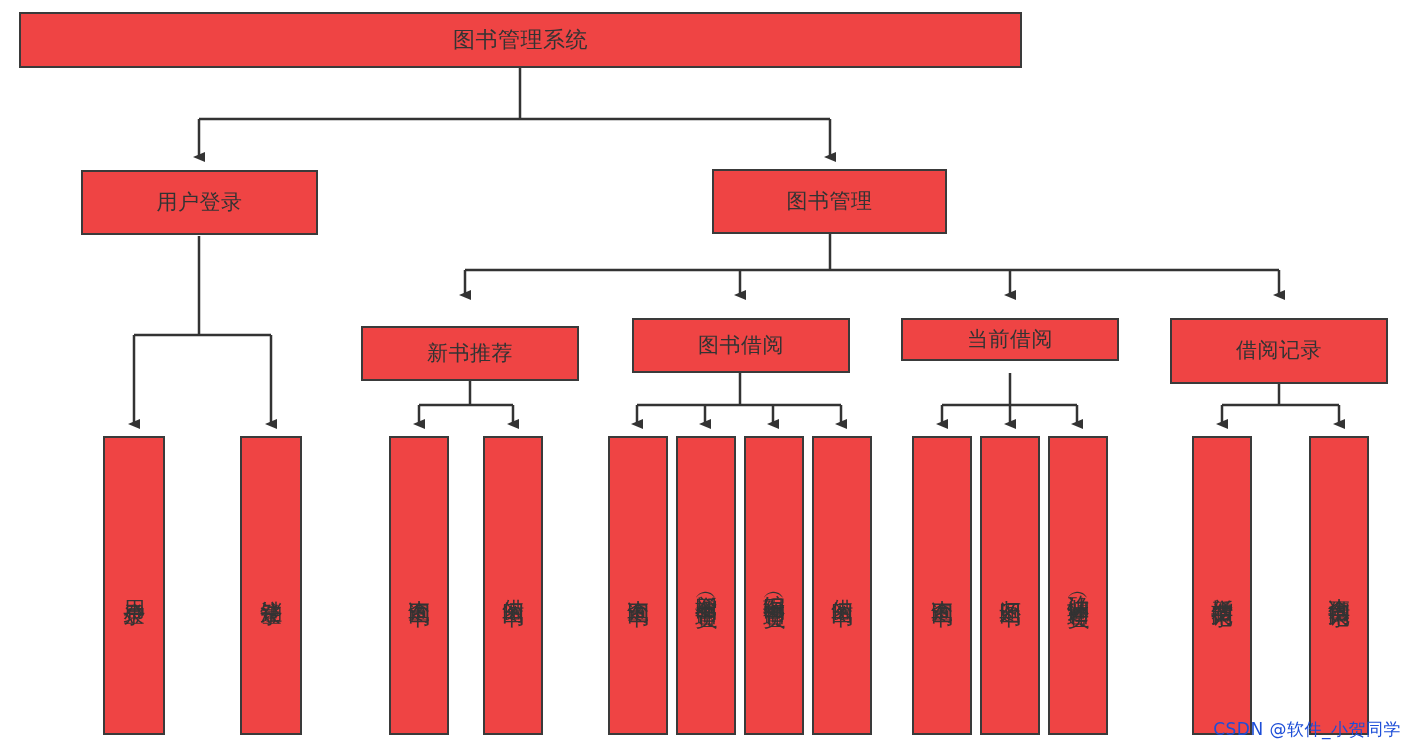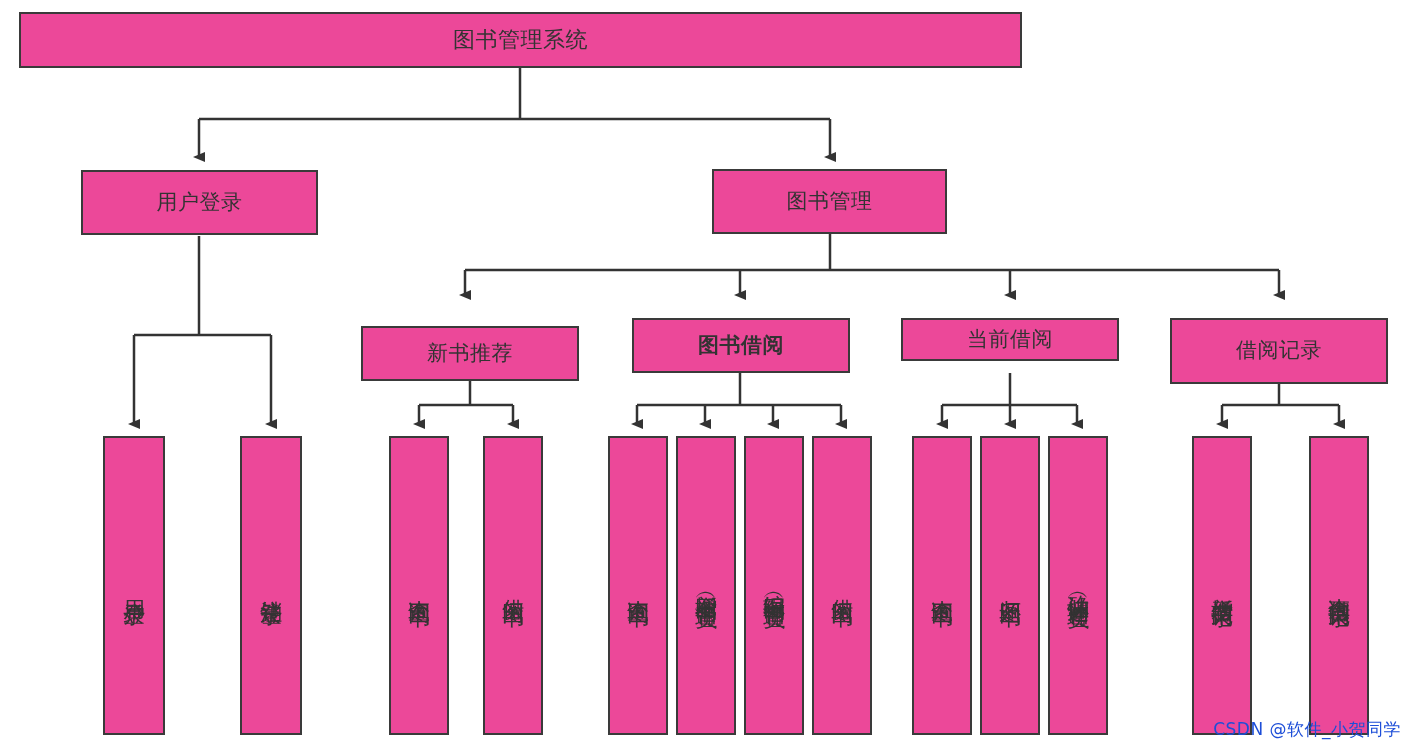--- a/index.html
+++ b/index.html
@@ -21,21 +21,21 @@
     position: absolute;
     left: 0;
     top: 0;
     width: 1405px;
     height: 747px;
     pointer-events: none;
   }
   .node {
     position: absolute;
     box-sizing: border-box;
-    background: #ec4899;
+    background: #ef4444;
     border: 2.5px solid #3a3a3a;
     display: flex;
     align-items: center;
     justify-content: center;
     color: #2f2f2f;
   }
   .node .label {
     display: block;
     text-align: center;
     letter-spacing: 0.5px;
@@ -132,21 +132,21 @@
   <div class="node horiz" style="left:81px; top:170px; width:237px; height:65px;">
     <span class="label">用户登录</span>
   </div>
   <div class="node horiz" style="left:712px; top:169px; width:235px; height:65px;">
     <span class="label">图书管理</span>
   </div>
 
   <div class="node horiz" style="left:361px; top:318px; width:218px; height:55px;margin-top:8px;">
     <span class="label">新书推荐</span>
   </div>
-  <div class="node horiz" style="left:632px; top:318px; width:218px; height:55px;font-weight:bold;">
+  <div class="node horiz" style="left:632px; top:318px; width:218px; height:55px;">
     <span class="label">图书借阅</span>
   </div>
   <div class="node horiz" style="left:901px; top:318px; width:218px; height:43px;">
     <span class="label">当前借阅</span>
   </div>
   <div class="node horiz" style="left:1170px; top:318px; width:218px; height:66px;">
     <span class="label">借阅记录</span>
   </div>
 
   <div class="node vert" style="left:103px; top:436px; width:62px; height:299px;">

